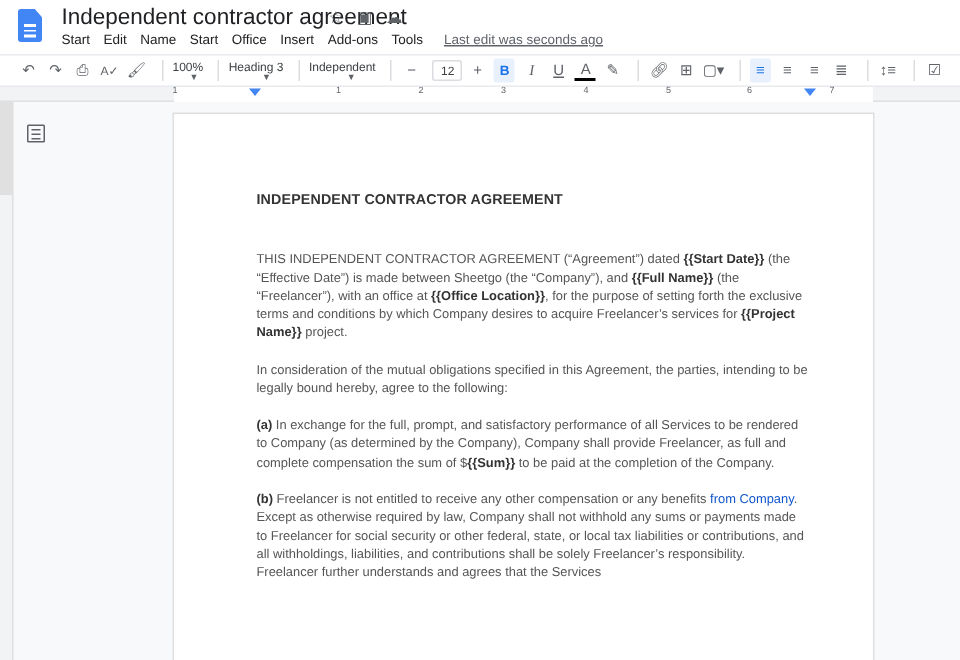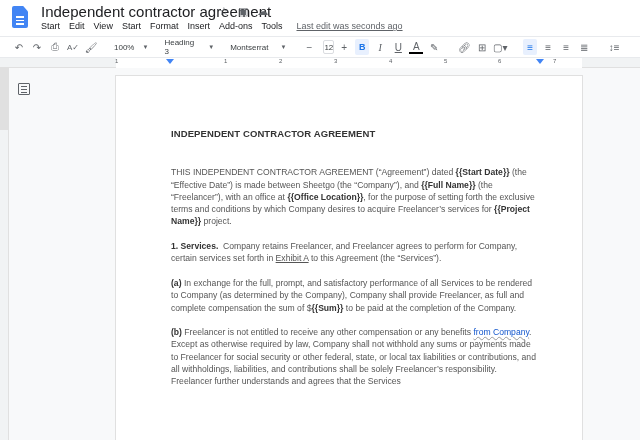--- a/index.html
+++ b/index.html
@@ -8,38 +8,38 @@
   .doc-logo { position: absolute; left: 12px; top: 6px; width: 16px; height: 22px; background: #4285f4; border-radius: 2px; clip-path: polygon(0 0, 70% 0, 100% 25%, 100% 100%, 0 100%); }
   .doc-logo .lines { position: absolute; left: 4px; top: 10px; width: 8px; }
   .doc-logo .lines i { display: block; height: 1.5px; background: #fff; margin-bottom: 2px; }
   .doc-title { position: absolute; left: 41px; top: 3px; font-size: 15px; color: #202124; }
   .title-icons { position: absolute; left: 219px; top: 5px; display: flex; gap: 9px; font-size: 11px; color: #5f6368; }
   .menubar { position: absolute; left: 41px; top: 21px; display: flex; gap: 9px; font-size: 9px; color: #202124; }
   .menubar .last-edit { color: #5f6368; text-decoration: underline; margin-left: 5px; }
   .toolbar { position: absolute; left: 0; top: 36px; width: 640px; height: 22px; background: #fff; border-top: 1px solid #e8eaed; border-bottom: 1px solid #e8eaed; display: flex; align-items: center; padding-left: 12px; font-size: 8px; color: #3c4043; }
   .tb-btn { display: inline-flex; align-items: center; justify-content: center; height: 16px; min-width: 14px; margin-right: 4px; color: #5f6368; font-size: 10px; }
   .tb-sep { width: 1px; height: 14px; background: #dadce0; margin: 0 6px; }
-  .tb-select { display: inline-flex; align-items: center; font-size: 8px; color: #3c4043; margin-right: 4px; }
+  .tb-select { display: inline-flex; align-items: center; font-size: 8px; color: #3c4043; margin-right: 4px; flex-direction: column; }
   .tb-select .caret { font-size: 6px; color: #5f6368; margin-left: 8px; }
   .fs-box { display: inline-flex; align-items: center; justify-content: center; width: 20px; height: 14px; border: 1px solid #dadce0; border-radius: 2px; font-size: 8px; margin: 0 3px; }
   .tb-active { background: #e8f0fe; color: #1a73e8; border-radius: 2px; }
   .ruler { position: absolute; left: 0; top: 58px; width: 640px; height: 10px; background: #f1f3f4; border-bottom: 1px solid #e0e0e0; }
   .ruler-page { position: absolute; left: 116px; top: 0; width: 466px; height: 10px; background: #fff; }
   .ruler-num { position: absolute; top: 0; font-size: 6px; color: #5f6368; }
   .ruler-marker { position: absolute; top: 1px; width: 0; height: 0; border-left: 4px solid transparent; border-right: 4px solid transparent; border-top: 5px solid #4285f4; }
   .vruler { position: absolute; left: 0; top: 68px; width: 9px; height: 372px; background: #f1f3f4; border-right: 1px solid #e0e0e0; }
   .vruler .shade { position: absolute; left: 0; top: 0; width: 8px; height: 62px; background: #e0e0e0; }
   .outline-icon { position: absolute; left: 18px; top: 83px; width: 12px; height: 12px; border: 1.5px solid #5f6368; border-radius: 1px; }
   .outline-icon i { position: absolute; left: 2px; height: 1px; width: 6px; background: #5f6368; }
   .page { position: absolute; left: 116px; top: 76px; width: 466px; height: 380px; background: #fff; box-shadow: 0 0 0 1px #e0e0e0; padding: 52px 42px 0 55px; color: #555; font-size: 8.6px; line-height: 12.3px; }
   .page h1 { font-size: 9.5px; font-weight: bold; color: #333; margin-bottom: 26px; letter-spacing: 0.1px; }
   .page p { margin-bottom: 12.3px; }
   .page b { color: #333; }
   .page u { color: #555; }
-  .page .link { color: #1155cc; text-decoration: underline; text-decoration-style: wavy; text-decoration-color: #999; }
+  .page .link { color: #1155cc; text-decoration-style: wavy; text-decoration-color: #999; }
 </style>
 </head>
 <body>
 
 <div class="titlebar">
   <div class="doc-logo">
       <div class="lines">
         <i></i>
         <i></i>
         <i></i>
@@ -47,23 +47,23 @@
     </div>
   <div class="doc-title">Independent contractor agreement</div>
   <div class="title-icons">
     <span>☆</span>
     <span>▣</span>
     <span>☁</span>
   </div>
   <div class="menubar">
     <span>Start</span>
     <span>Edit</span>
-    <span>View</span>
+    <span>Name</span>
     <span>Start</span>
-    <span>Format</span>
+    <span>Office</span>
     <span>Insert</span>
     <span>Add-ons</span>
     <span>Tools</span>
     <span class="last-edit">Last edit was seconds ago</span>
   </div>
 </div>
 
 <div class="toolbar">
   <span class="tb-btn">↶</span>
   <span class="tb-btn">↷</span>
@@ -75,21 +75,21 @@
       <span>100%</span>
       <span class="caret">▼</span>
     </span>
   <span class="tb-sep"></span>
   <span class="tb-select">
       <span>Heading 3</span>
       <span class="caret" style="margin-left:14px">▼</span>
     </span>
   <span class="tb-sep"></span>
   <span class="tb-select">
-      <span>Montserrat</span>
+      <span>Independent</span>
       <span class="caret" style="margin-left:12px">▼</span>
     </span>
   <span class="tb-sep"></span>
   <span class="tb-btn">−</span>
   <span class="fs-box">12</span>
   <span class="tb-btn">+</span>
   <span class="tb-btn tb-active" style="font-weight:bold;font-size:9px">B</span>
   <span class="tb-btn" style="font-style:italic;font-family:'Liberation Serif',serif">I</span>
   <span class="tb-btn" style="text-decoration:underline">U</span>
   <span class="tb-btn" style="border-bottom:2px solid #000;height:13px">A</span>
@@ -134,24 +134,22 @@
     <i style="top:8px"></i>
 </div>
 
 <div class="page">
   <h1>INDEPENDENT CONTRACTOR AGREEMENT</h1>
 
   <p>
     <span>THIS INDEPENDENT CONTRACTOR AGREEMENT (“Agreement”) dated </span><b>{{Start Date}}</b><span> (the “Effective Date”) is made between Sheetgo (the “Company”), and </span><b>{{Full Name}}</b><span> (the “Freelancer”), with an office at </span><b>{{Office Location}}</b><span>, for the purpose of setting forth the exclusive terms and conditions by which Company desires to acquire Freelancer’s services for </span><b>{{Project Name}}</b><span> project.</span>
   </p>
 
+  <p>In consideration of the mutual obligations specified in this Agreement, the parties, intending to be legally bound hereby, agree to the following:</p>
 
-  <p>
-    <b>1. Services.</b><span style="white-space:pre-wrap">  Company retains Freelancer, and Freelancer agrees to perform for Company, certain services set forth in </span><u>Exhibit A</u><span> to this Agreement (the “Services”).</span>
-  </p>
 
 
   <p>
     <b>(a)</b><span> In exchange for the full, prompt, and satisfactory performance of all Services to be rendered to Company (as determined by the Company), Company shall provide Freelancer, as full and complete compensation the sum of $</span><b>{{Sum}}</b><span> to be paid at the completion of the Company.</span>
   </p>
 
   <p>
     <b>(b)</b><span> Freelancer is not entitled to receive any other compensation or any benefits </span><span class="link">from Company</span><span>. Except as otherwise required by law, Company shall not withhold any sums or payments made to Freelancer for social security or other federal, state, or local tax liabilities or contributions, and all withholdings, liabilities, and contributions shall be solely Freelancer’s responsibility. Freelancer further understands and agrees that the Services</span>
   </p>
 </div>

